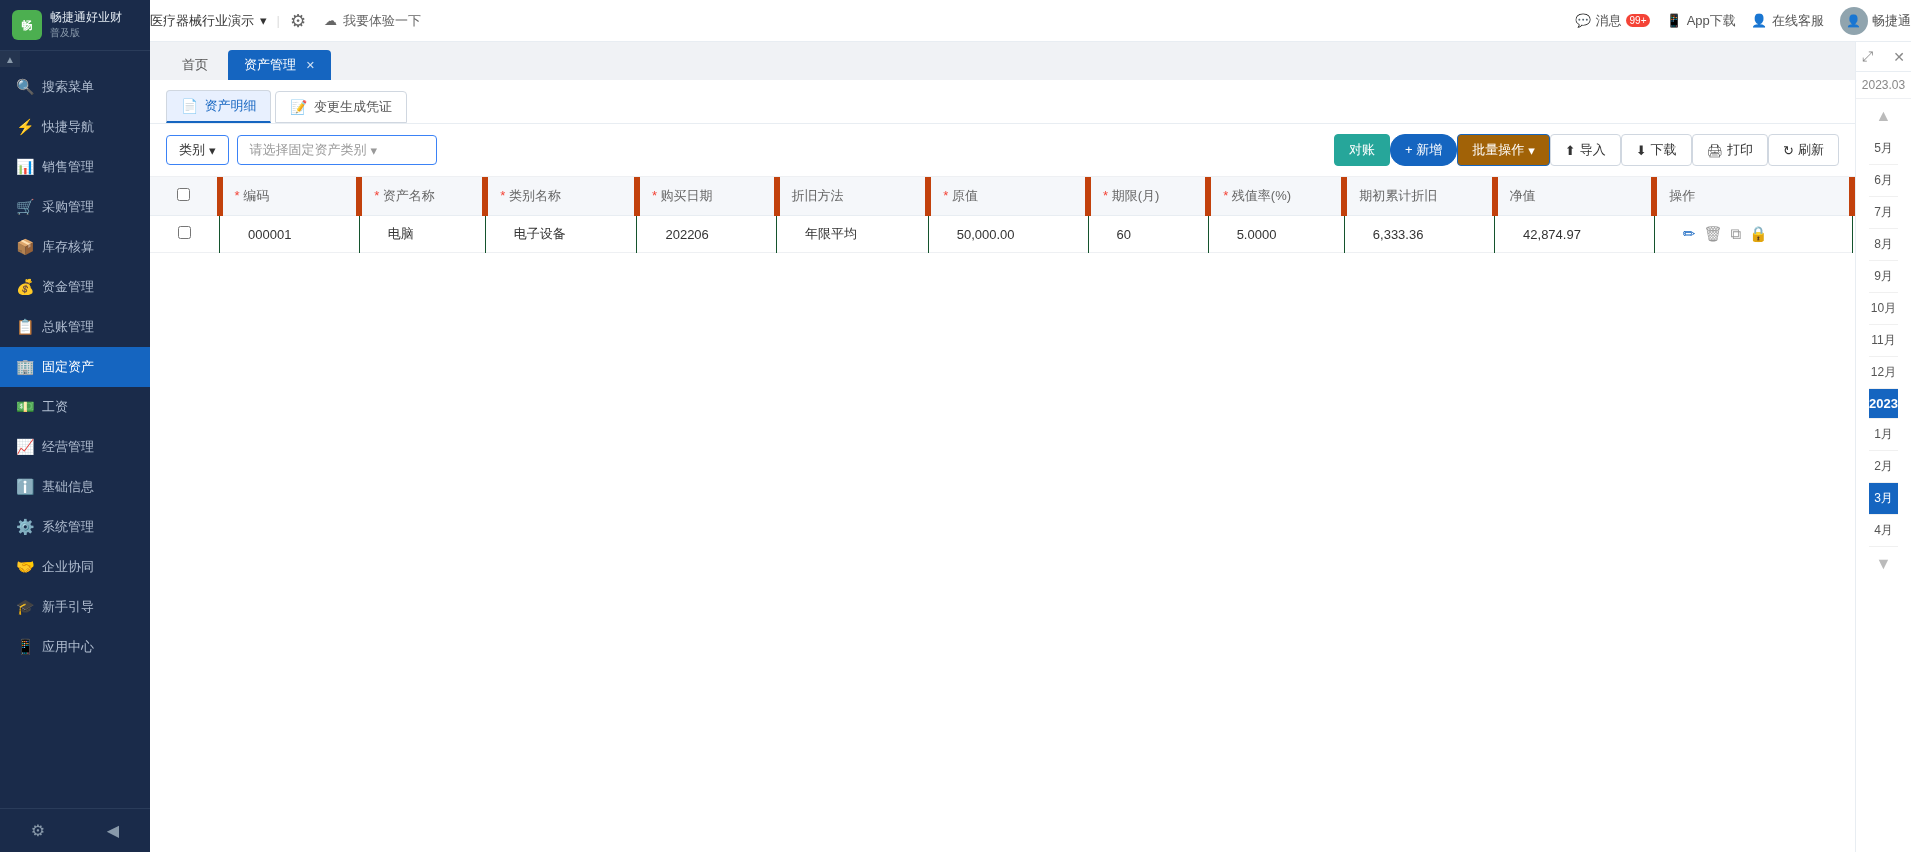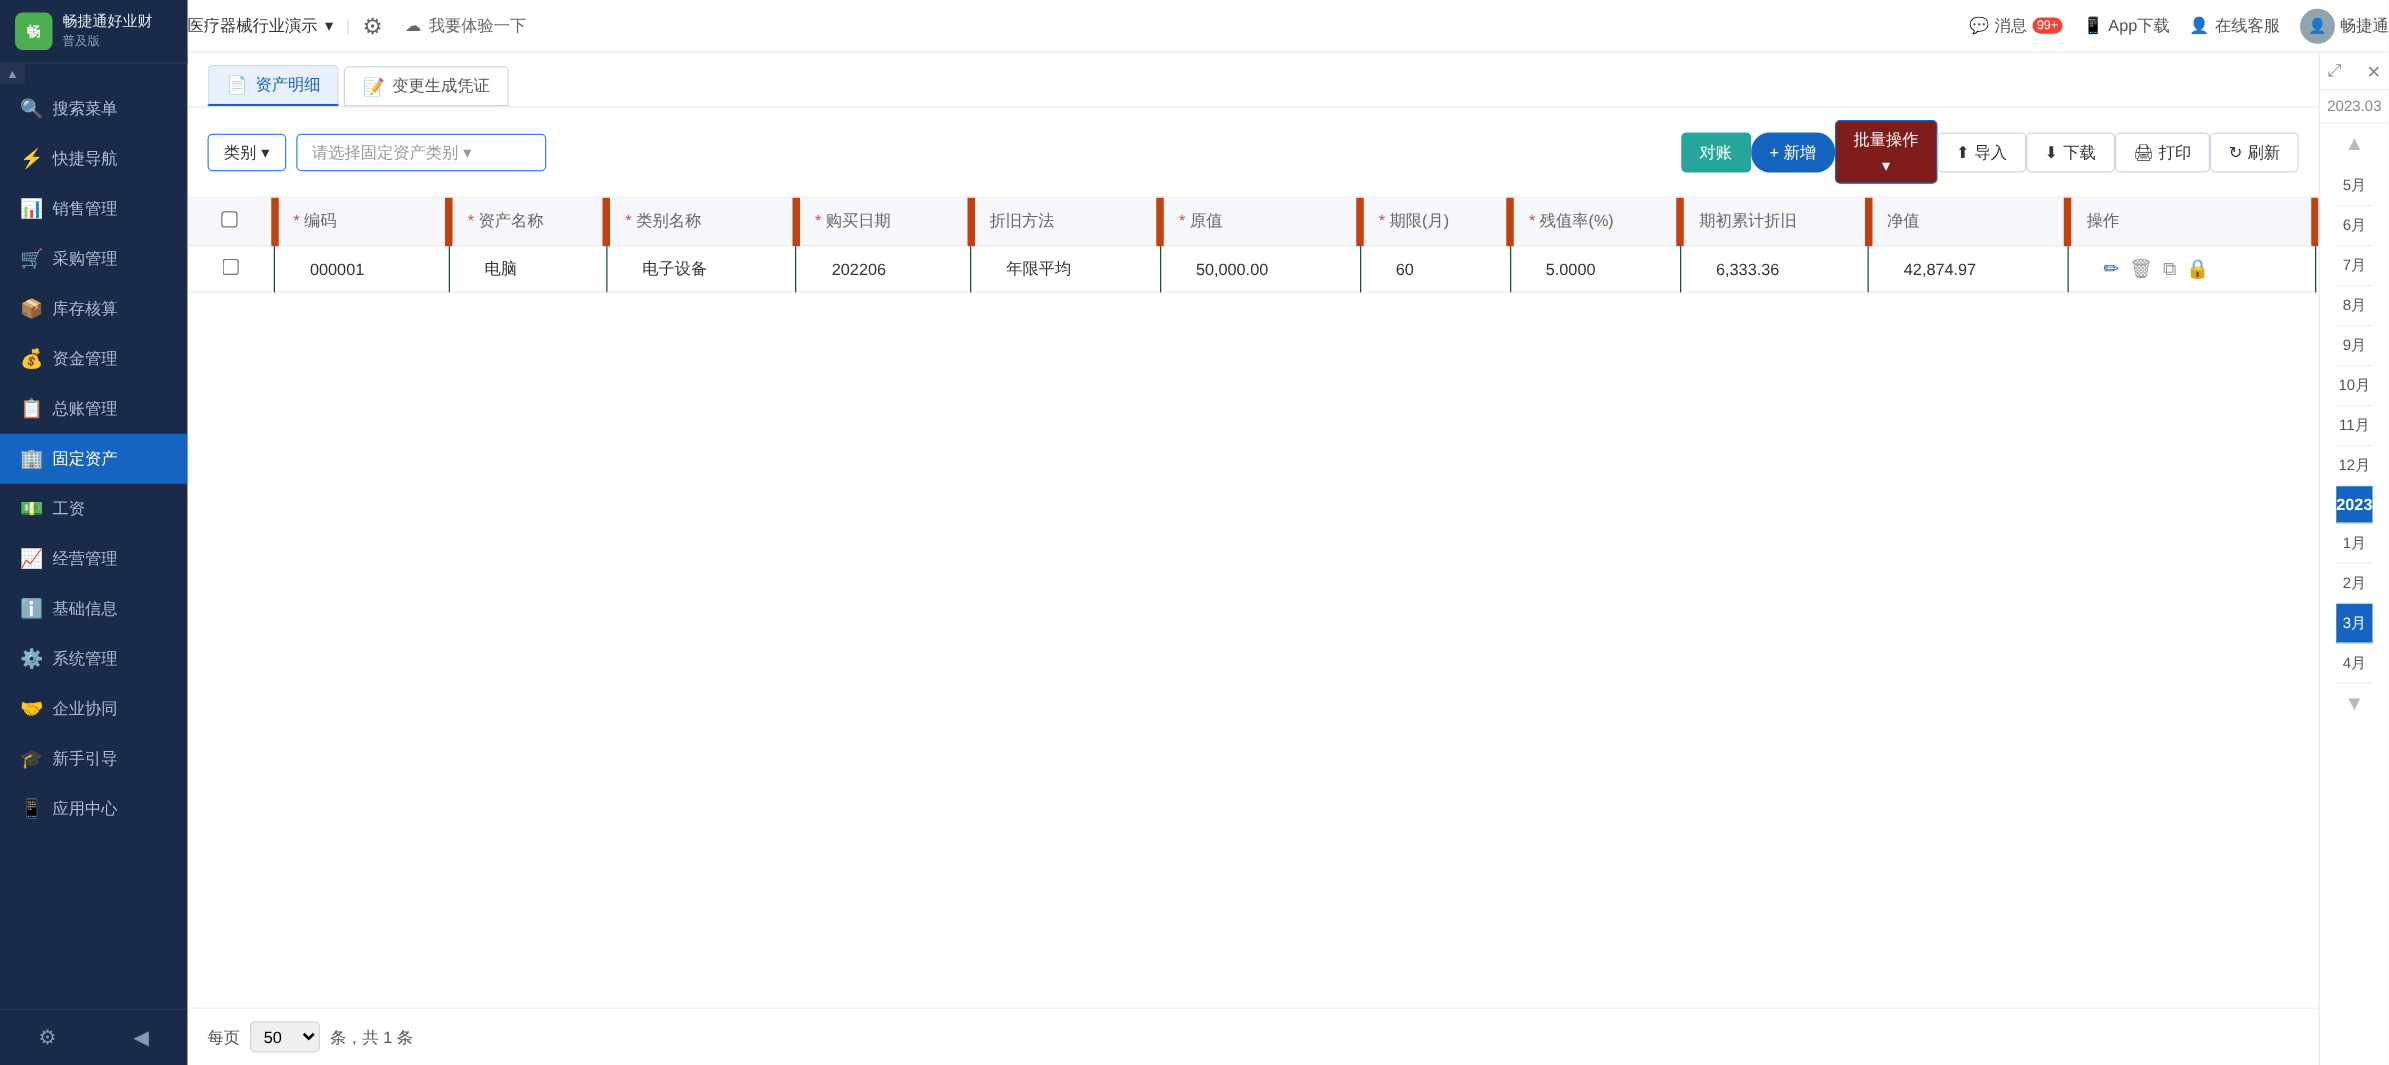--- a/index.html
+++ b/index.html
@@ -212,24 +212,23 @@
       color: white;
       border-color: #1565c0;
       border-radius: 15px;
     }
     .btn-teal {
       background: #26a69a;
       color: white;
       border-color: #26a69a;
     }
     .btn-batch {
-      background: #7f1d1d;
+      background: #a16207;
       color: white;
       border-color: #1565c0;
-      flex-direction: column;
     }
     .filter-row {
       display: flex; align-items: center; gap: 8px;
     }
     .filter-select {
       display: flex; align-items: center; gap: 4px;
       border: 1px solid #3b82f6;
       border-radius: 4px;
       padding: 5px 12px;
       font-size: 13px;
@@ -474,20 +473,27 @@
       <div class="topbar-right-item">
         <div class="topbar-avatar">👤</div>
         <span>畅捷通</span>
       </div>
     </div>
   </div>
 
   <div class="content-wrap">
     <div class="page-content">
 
+      <div class="tabs-bar">
+        <div class="tab-item tab-home">首页</div>
+        <div class="tab-item active">
+          <span>资产管理</span>
+          <span class="tab-close">✕</span>
+        </div>
+      </div>
 
       <div class="inner-page">
 
         <div class="sub-tabs">
           <div class="sub-tab active">
             <span class="sub-tab-icon">📄</span>
             <span>资产明细</span>
           </div>
           <div class="sub-tab">
             <span class="sub-tab-icon">📝</span>
@@ -577,29 +583,20 @@
                     <span class="action-icon gray">🗑</span>
                     <span class="action-icon gray">⧉</span>
                     <span class="action-icon gray">🔒</span>
                   </div>
                 </td>
               </tr>
             </tbody>
           </table>
         </div>
 
-        <div class="table-footer">
-          <span>每页</span>
-          <select class="page-size-select">
-            <option>50</option>
-            <option>100</option>
-            <option>200</option>
-          </select>
-          <span>条，共 1 条</span>
-        </div>
       </div>
     </div>
 
     <div class="right-panel">
       <div class="right-panel-header">
         <span class="right-panel-expand">⤢</span>
         <span class="right-panel-close">✕</span>
       </div>
       <div class="year-label">2023.03</div>
       <div class="right-panel-nav">

